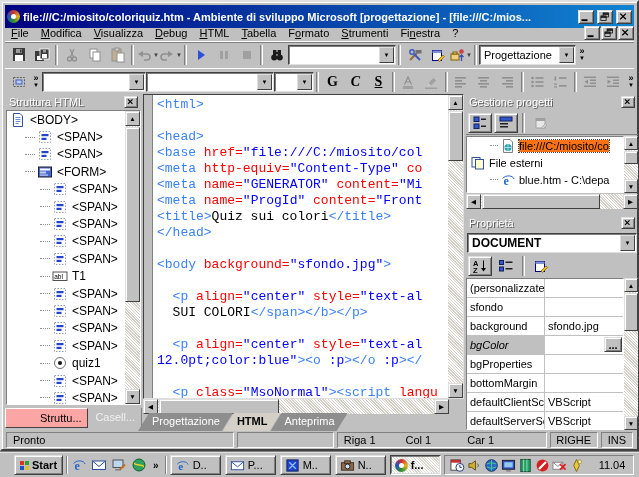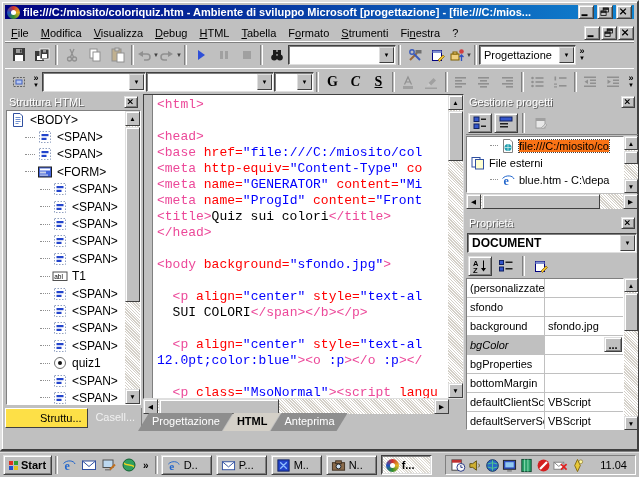--- a/index.html
+++ b/index.html
@@ -4,21 +4,21 @@
 <style>
   * { box-sizing: border-box; margin: 0; padding: 0; }
   html,body { width:639px; height:477px; overflow:hidden; }
   body { font-family:"Liberation Sans",sans-serif; font-size:11px; background:#c0c0c0; position:relative; color:#000; }
 
   .raised { border:1px solid; border-color:#dfdfdf #404040 #404040 #dfdfdf; box-shadow:inset 1px 1px 0 #fff, inset -1px -1px 0 #808080; background:#c0c0c0; }
 
   .window { position:absolute; left:0; top:0; width:639px; height:451px; background:#c0c0c0;
             border:2px solid; border-color:#dfdfdf #404040 #404040 #dfdfdf; box-shadow:inset 1px 1px 0 #fff; }
 
-  .titlebar { position:absolute; left:3px; top:3px; right:3px; height:14px;
+  .titlebar { position:absolute; left:3px; top:3px; right:3px; height:23px;
               background:linear-gradient(90deg,#000080,#1084d0); display:flex; align-items:center; gap:3px; padding:0 2px;
               color:#fff; font-weight:bold; white-space:nowrap; overflow:hidden; }
   .titlebar .ttext { overflow:hidden; text-overflow:clip; flex:1; font-size:11px; }
   .swirl { width:13px; height:13px; border-radius:50%; flex:none; position:relative;
            background:conic-gradient(#d03030,#e0b020,#309030,#2050c0,#d03030); }
   .swirl::after { content:""; position:absolute; left:4px; top:4px; width:5px; height:5px; border-radius:50%; background:#fff; }
   .wbtn { width:16px; height:14px; flex:none; display:flex; align-items:center; justify-content:center; }
 
   .menubar { position:absolute; left:3px; top:22px; right:3px; height:17px; display:flex; align-items:center; }
   .menu-item { padding:1px 6px; white-space:nowrap; }
@@ -48,21 +48,21 @@
   .pane-x { margin-left:auto; width:14px; height:12px; display:flex; align-items:center; justify-content:center; }
 
   
   .tree-area { position:absolute; left:4px; top:108px; width:135px; height:295px; background:#fff; overflow:hidden;
                border:1px solid; border-color:#808080 #fff #fff #808080; }
   .trow { height:17.4px; display:flex; align-items:center; white-space:nowrap; font-size:12px; }
   .trow .conn { border-top:1px dotted #909090; width:10px; height:1px; margin-right:2px; flex:none; }
   .trow .ticon { width:16px; height:16px; flex:none; margin-right:4px; }
   .ltabs { position:absolute; left:3px; top:404px; width:137px; height:24px; display:flex; align-items:flex-start; padding-top:2px; }
   .ltab { height:20px; padding:3px 7px; white-space:nowrap; overflow:hidden; }
-  .ltab.on { background:#fde047; border:1px solid; border-color:#fff #404040 #404040 #fff; color:#000;padding-left:34px; }
+  .ltab.on { background:#fca5a5; border:1px solid; border-color:#fff #404040 #404040 #fff; color:#000;padding-left:34px; }
   .ltab.off { color:#f0f0f0; border-right:1px solid #808080; }
 
   
   .code-view { position:absolute; left:141px; top:92px; width:321px; height:305px; background:#fff;
                border:1px solid; border-color:#404040 #dfdfdf #dfdfdf #404040; overflow:hidden; }
   .code-margin { position:absolute; left:0; top:0; bottom:0; width:9px; background:#c0c0c0; border-right:1px solid #808080; }
   .code { position:absolute; left:13px; top:2px; right:16px; bottom:0; font-family:"Liberation Mono",monospace;
           font-size:13px; line-height:16px; white-space:pre; overflow:hidden; }
   .cl { height:16px; }
 
@@ -102,39 +102,39 @@
   .prow .pname.sel { background:#c0c0c0;font-style:italic; }
   .prow .pval { flex:1; padding:3px 3px 0 3px; white-space:nowrap; overflow:hidden; position:relative; }
   .pellipsis { position:absolute; right:1px; top:1px; width:18px; height:15px; display:flex; align-items:center; justify-content:center; font-weight:bold; }
 
   
   .statusbar { position:absolute; left:3px; right:3px; top:428px; height:20px; display:flex; align-items:center; gap:3px; padding:0 1px; }
   .seg { height:16px; border:1px solid; border-color:#808080 #fff #fff #808080; padding:2px 6px; white-space:nowrap; display:flex; align-items:center; }
 
   
   .taskbar { position:absolute; left:0; bottom:0; width:639px; height:25px; background:#c0c0c0;
-             border-top:1px solid #dfdfdf; box-shadow:0 -1px 0 #808080; display:flex; align-items:center; gap:3px; padding:0 3px; }
+             border-top:1px solid #dfdfdf; box-shadow:0 -1px 0 #808080; display:flex; align-items:center; gap:3px; padding:0 14px; }
   .start { height:20px; display:flex; align-items:center; gap:3px; padding:0 5px; font-weight:bold; font-size:11px; }
   .flag { width:9px; height:9px; position:relative; flex:none; }
   .flag i { position:absolute; width:4px; height:4px; }
   .tbsep { width:3px; height:18px; border-left:1px solid #808080; border-right:1px solid #fff; }
   .ql { display:flex; align-items:center; gap:4px; }
   .ql .qlicon { width:16px; height:16px; }
   .taskbtn { height:20px; width:51px; display:flex; align-items:center; gap:3px; padding:0 4px; overflow:hidden; white-space:nowrap; }
   .taskbtn .ticon { width:15px; height:15px; flex:none; }
   .taskbtn.active { border-color:#404040 #fff #fff #404040; box-shadow:inset -1px -1px 0 #dfdfdf, inset 1px 1px 0 #808080;
                     background:repeating-linear-gradient(45deg,#fff 0 1px,#dcd8d0 1px 2px); font-weight:bold; }
   .tray { margin-left:auto; height:20px; display:flex; align-items:center; gap:10px; padding:0 5px;
           border:1px solid; border-color:#808080 #fff #fff #808080; }
   .tray .ticon { width:15px; height:15px; }
   .clock { padding:0 3px 0 5px; }
 
   svg { display:block; }
 </style>
-<style>.c-tag{color:#ec4899}.c-attr{color:#ff0000}.c-val{color:#0000ff}.c-txt{color:#000000}</style></head>
+<style>.c-tag{color:#3b82f6}.c-attr{color:#ff0000}.c-val{color:#0000ff}.c-txt{color:#000000}</style></head>
 <body>
 
 <div class="window">
 
   <div class="titlebar">
     <span class="swirl"></span>
     <span class="ttext">file:///C:/miosito/coloriquiz.htm - Ambiente di sviluppo Microsoft [progettazione] - [file:///C:/mios...</span>
     <span class="wbtn raised">
         <svg width="12" height="12" viewBox="0 0 16 16" xmlns="http://www.w3.org/2000/svg">
           <rect x="2" y="11" width="8" height="2.5" fill="#000"></rect>
@@ -851,20 +851,31 @@
   <div class="sb sb-v" style="left:622px; top:276px; width:14px; height:152px;">
     <div class="sb-btn" style="top:0; height:14px;">
         <span>▲</span>
       </div>
     <div class="sb-thumb" style="left:0; width:100%; top:15px; height:38px;"></div>
     <div class="sb-btn" style="bottom:0; height:14px;">
         <span>▼</span>
       </div>
   </div>
 
+  <div class="statusbar">
+    <span class="seg" style="width:235px;">Pronto</span>
+    <span class="seg" style="width:99px;"></span>
+    <span class="seg" style="width:216px; gap:0;">
+      <span>Riga 1</span>
+      <span style="margin-left:30px;">Col 1</span>
+      <span style="margin-left:36px;">Car 1</span>
+    </span>
+    <span class="seg" style="width:48px; justify-content:center;">RIGHE</span>
+    <span class="seg" style="flex:1; justify-content:center;">INS</span>
+  </div>
 </div>
 
 <div class="taskbar">
   <span class="start raised">
     <span class="flag">
       <i style="left:0;top:0;background:#e03020;"></i>
         <i style="left:5px;top:0;background:#30a030;"></i>
       <i style="left:0;top:5px;background:#2050d0;"></i>
         <i style="left:5px;top:5px;background:#e0c020;"></i>
     </span>

